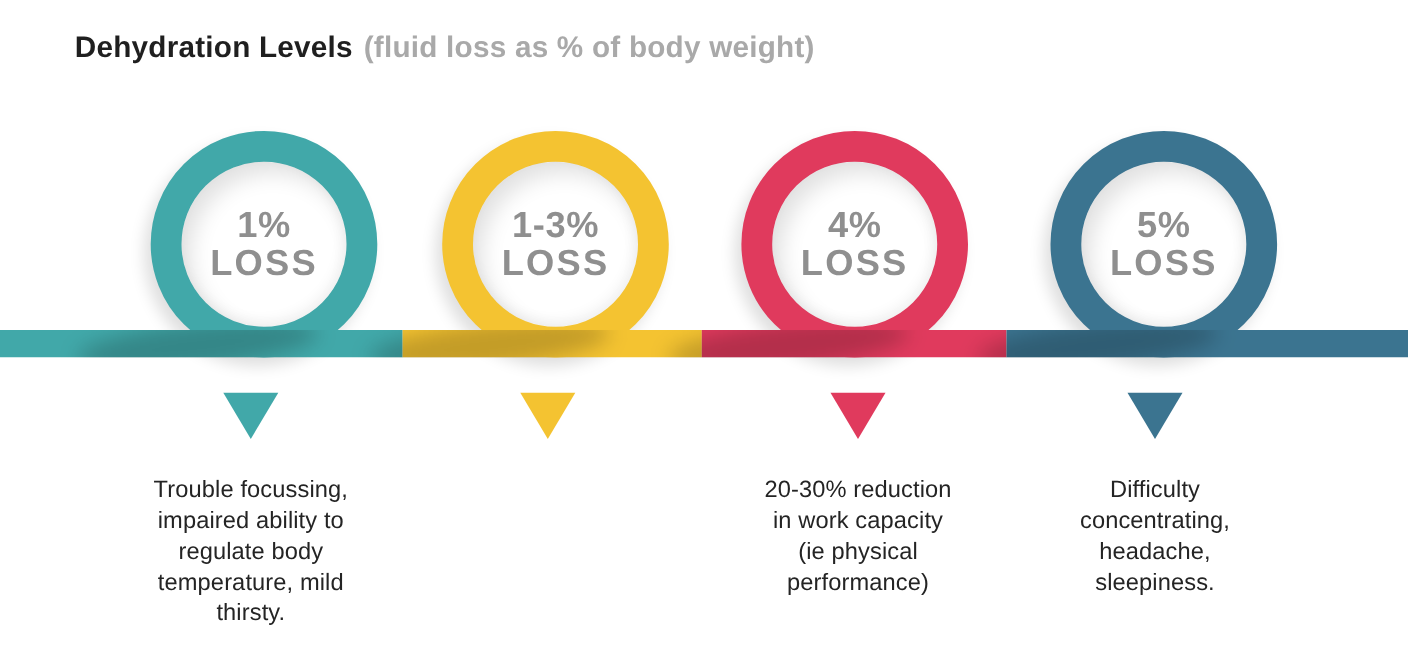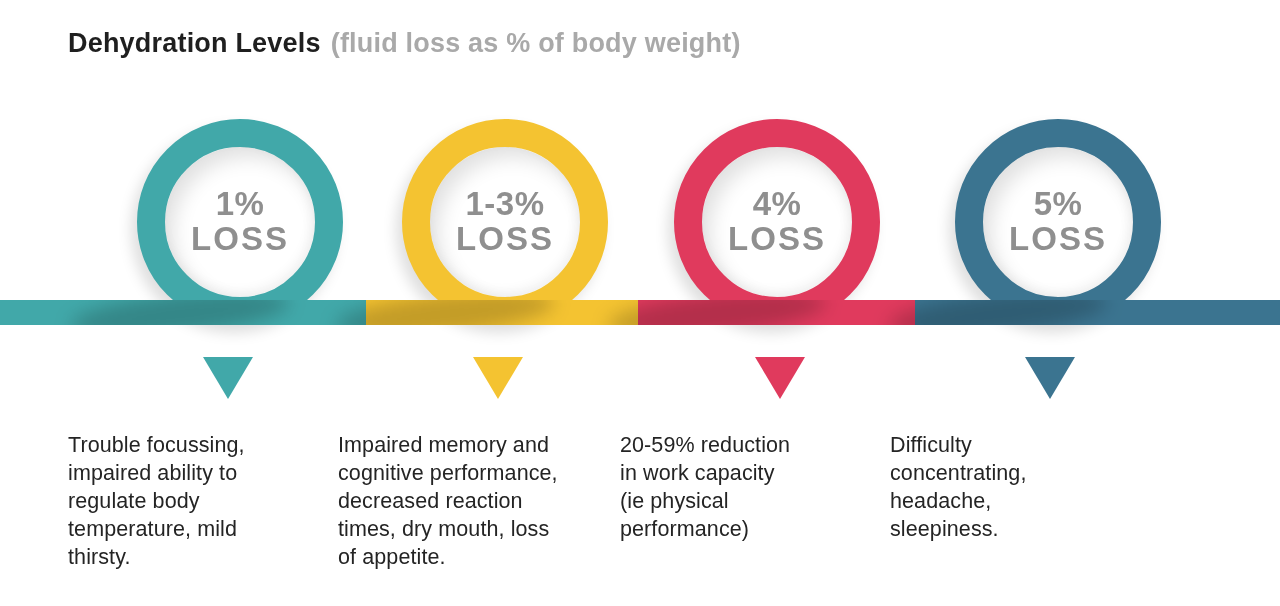--- a/index.html
+++ b/index.html
@@ -68,21 +68,21 @@
     position:absolute;top:357px;width:0;height:0;
     left:calc(var(--tx) - 25px);
     border-left:25px solid transparent;border-right:25px solid transparent;
     border-top:42px solid var(--c);
   }
 
   
   .desc{
     position:absolute;top:431px;width:320px;
     left:calc(var(--tx) - 160px);
-    font-size:21.5px;line-height:28px;color:#242424;
+    text-align:center;font-size:21.5px;line-height:28px;color:#242424;
     white-space:pre-line;letter-spacing:.1px;
   }
 </style>
 </head>
 <body>
 
 <div class="canvas">
 
   <h1 class="title"><span class="t-main">Dehydration Levels</span><span class="t-sub">(fluid loss as % of body weight)</span></h1>
 
@@ -130,26 +130,21 @@
   <div class="tri s1"></div>
   <div class="tri s2"></div>
   <div class="tri s3"></div>
   <div class="tri s4"></div>
 
   <div class="desc s1">Trouble focussing,
 impaired ability to
 regulate body
 temperature, mild
 thirsty.</div>
-  <div class="desc s2">Impaired memory and
-cognitive performance,
-decreased reaction
-times, dry mouth, loss
-of appetite.</div>
-  <div class="desc s3">20-59% reduction
+  <div class="desc s3">20-30% reduction
 in work capacity
 (ie physical
 performance)</div>
   <div class="desc s4">Difficulty
 concentrating,
 headache,
 sleepiness.</div>
 
 </div>
 

